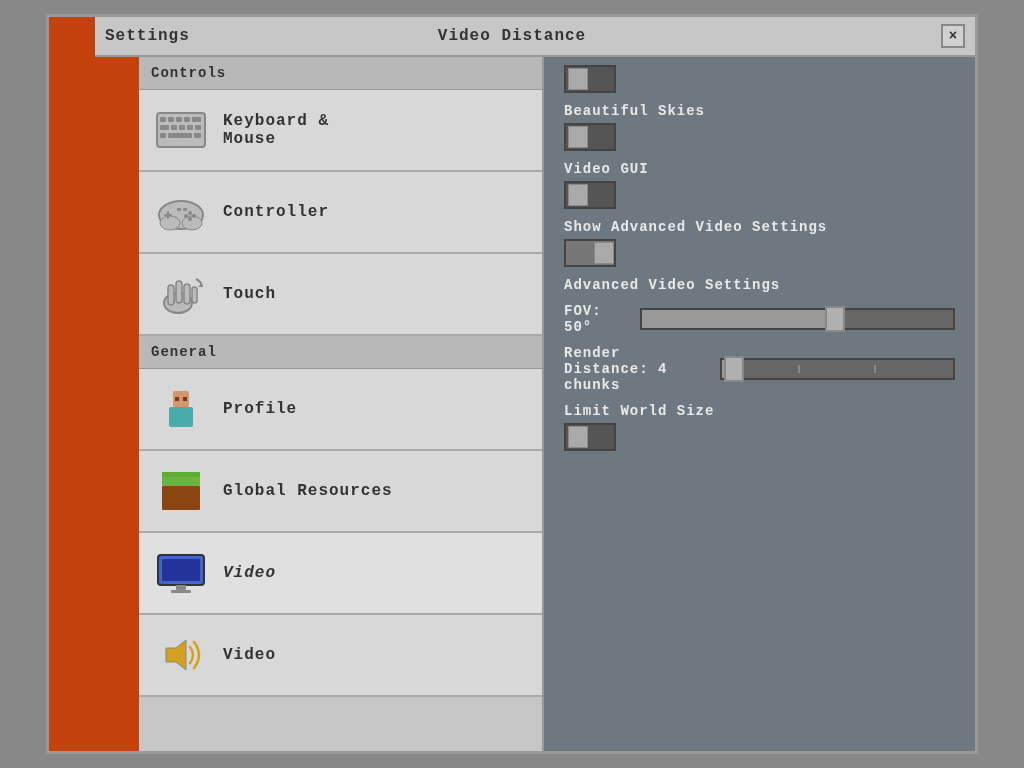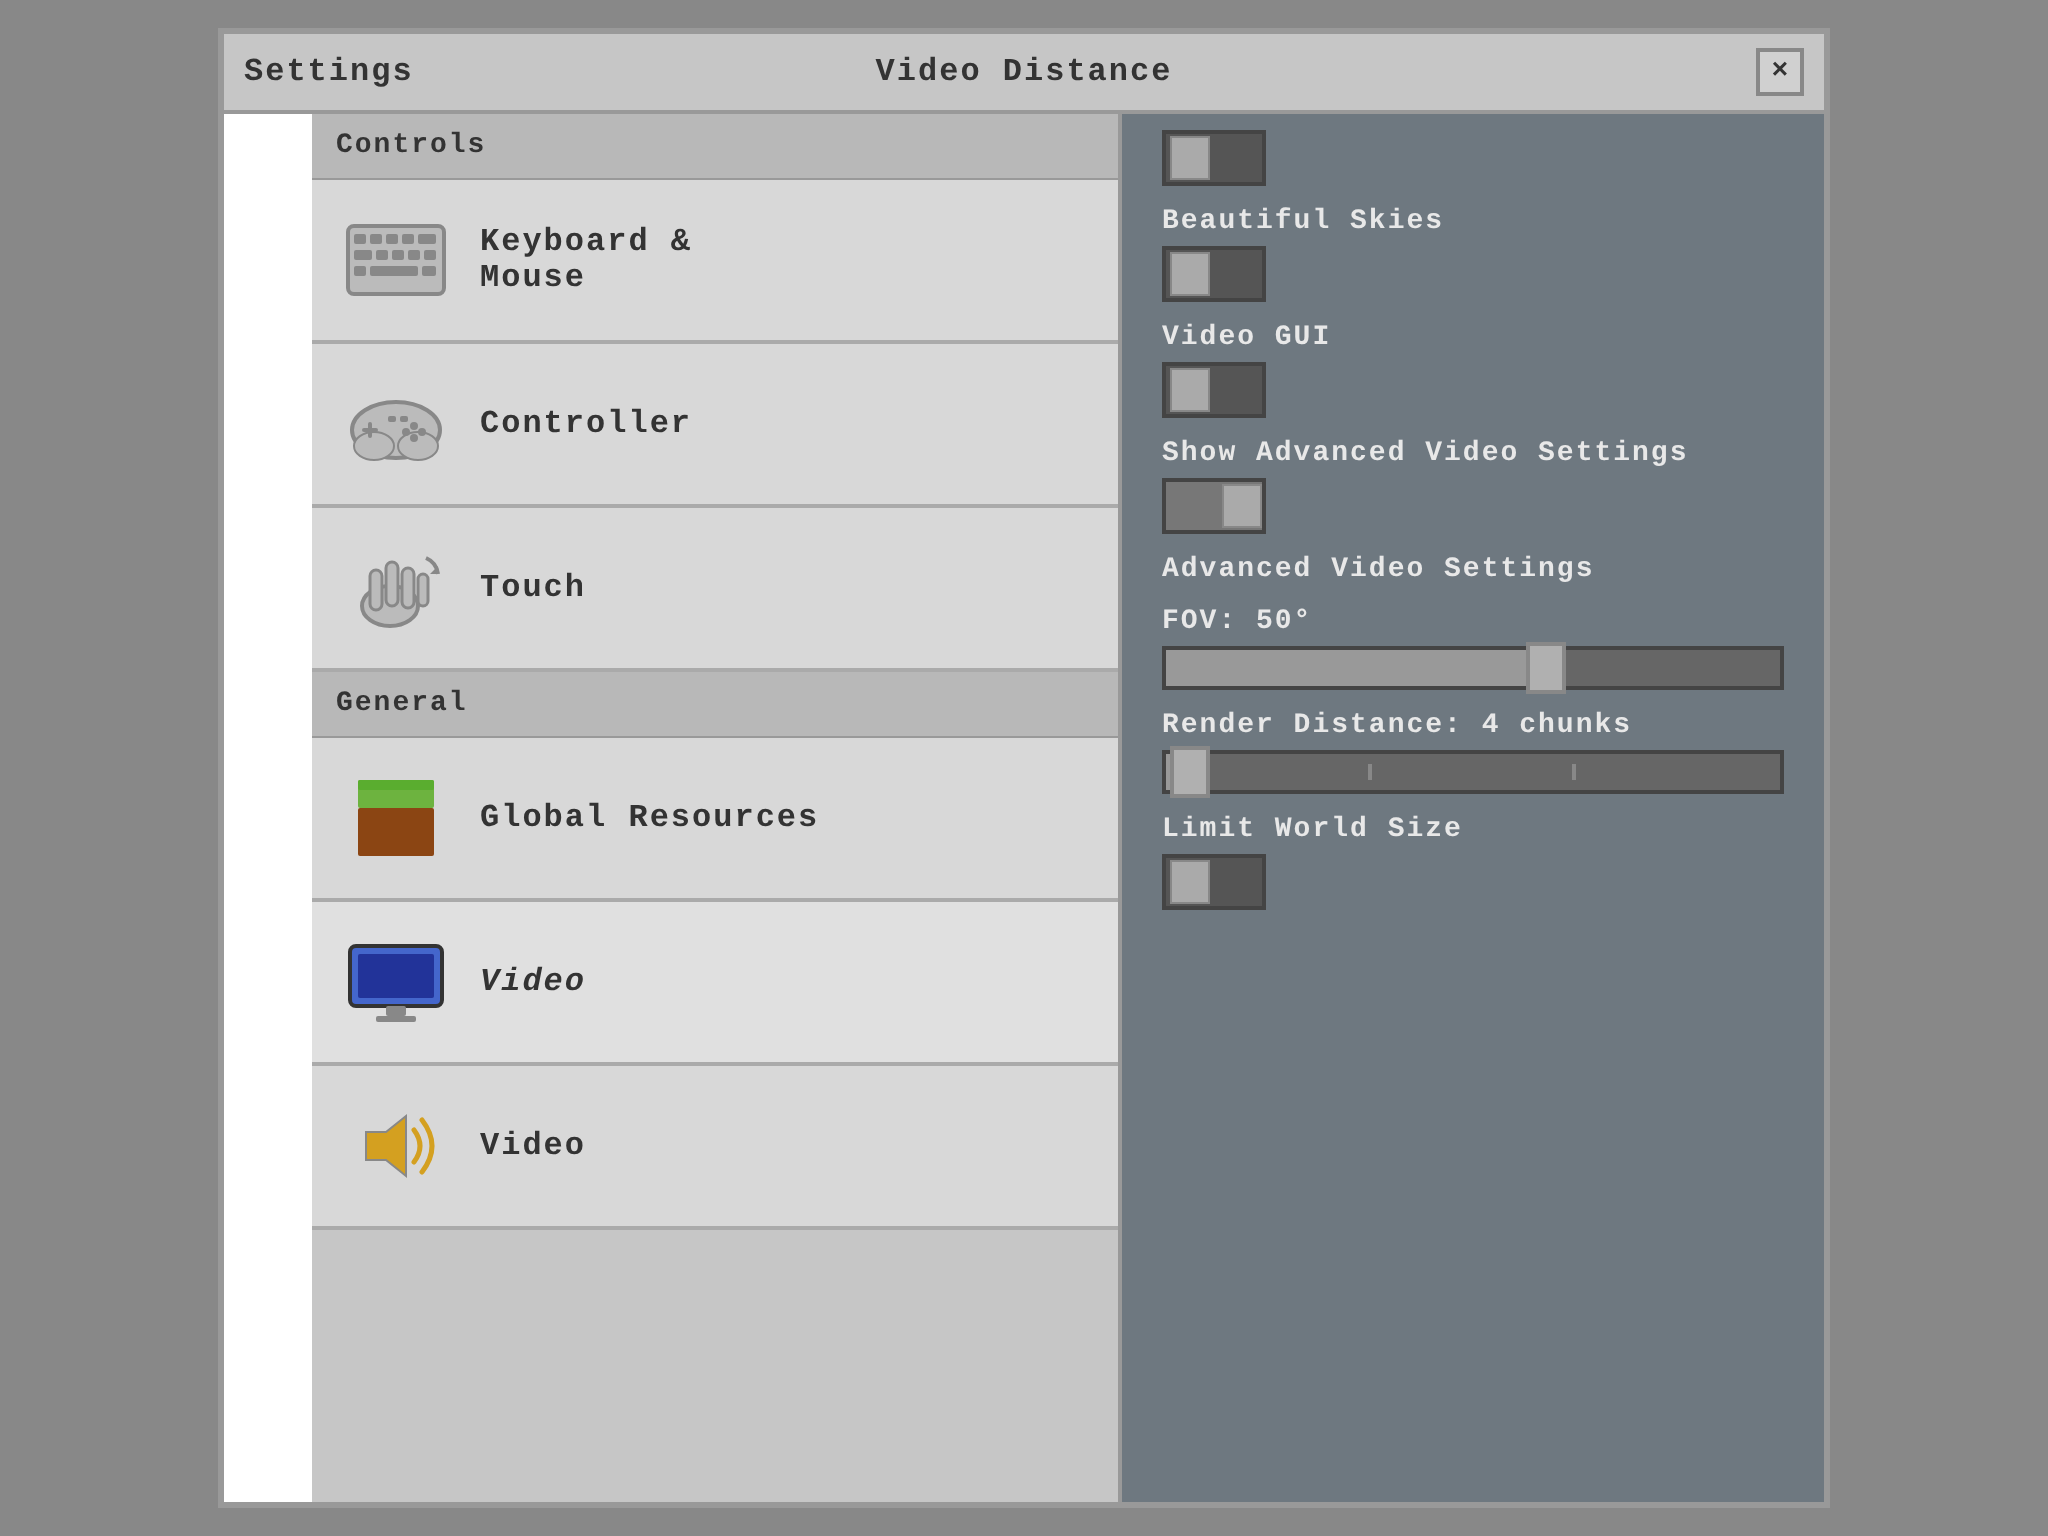--- a/index.html
+++ b/index.html
@@ -9,27 +9,28 @@
       display: flex;
       justify-content: center;
       align-items: center;
       width: 1024px;
       height: 768px;
       font-family: 'Courier New', Courier, monospace;
       overflow: hidden;
     }
 
     .window {
-      width: 806px;
+      width: 932px;
       height: 740px;
-      background: #ffffff;
+      background: #c2410c;
       border: 3px solid #999;
       display: flex;
       flex-direction: column;
       position: relative;
+      padding-left: 46px;
     }
 
     .title-bar {
       display: flex;
       justify-content: space-between;
       align-items: center;
       background: #c6c6c6;
       padding: 6px 10px;
       border-bottom: 2px solid #999;
       min-height: 40px;
@@ -177,22 +178,23 @@
       left: 2px;
     }
 
     .toggle-thumb.on {
       left: 28px;
     }
 
     
     .slider-container {
       display: flex;
-      flex-direction: column;
-      gap: 4px;
+      flex-direction: row;
+      gap: 15px;
+      align-items: center;
     }
 
     .slider-track {
       width: 100%;
       height: 22px;
       background: #666;
       border: 2px solid #444;
       position: relative;
       display: flex;
       align-items: center;
@@ -311,20 +313,34 @@
 
             <path d="M38 8 A10 10 0 0 1 44 16" stroke="#888" stroke-width="2" fill="none"></path>
             <path d="M44 16 L44 12 L40 16" fill="#888"></path>
           </svg>
         </div>
         <span class="sidebar-label">Touch</span>
       </div>
 
       <div class="section-header">General</div>
 
+      <div class="sidebar-item">
+        <div class="sidebar-icon">
+          <svg width="40" height="52" viewBox="0 0 40 52">
+
+            <rect x="8" y="24" width="24" height="20" rx="2" fill="#4aabab"></rect>
+
+            <rect x="12" y="8" width="16" height="16" rx="2" fill="#d4956a"></rect>
+
+            <rect x="14" y="14" width="4" height="4" fill="#6b3a1f"></rect>
+            <rect x="22" y="14" width="4" height="4" fill="#6b3a1f"></rect>
+          </svg>
+        </div>
+        <span class="sidebar-label">Profile</span>
+      </div>
 
       <div class="sidebar-item">
         <div class="sidebar-icon">
           <svg width="46" height="46" viewBox="0 0 46 46">
 
             <rect x="4" y="4" width="38" height="14" rx="1" fill="#6db33f"></rect>
             <rect x="4" y="18" width="38" height="24" rx="1" fill="#8B4513"></rect>
 
             <rect x="4" y="4" width="38" height="5" rx="1" fill="#5aad2f"></rect>
           </svg>

